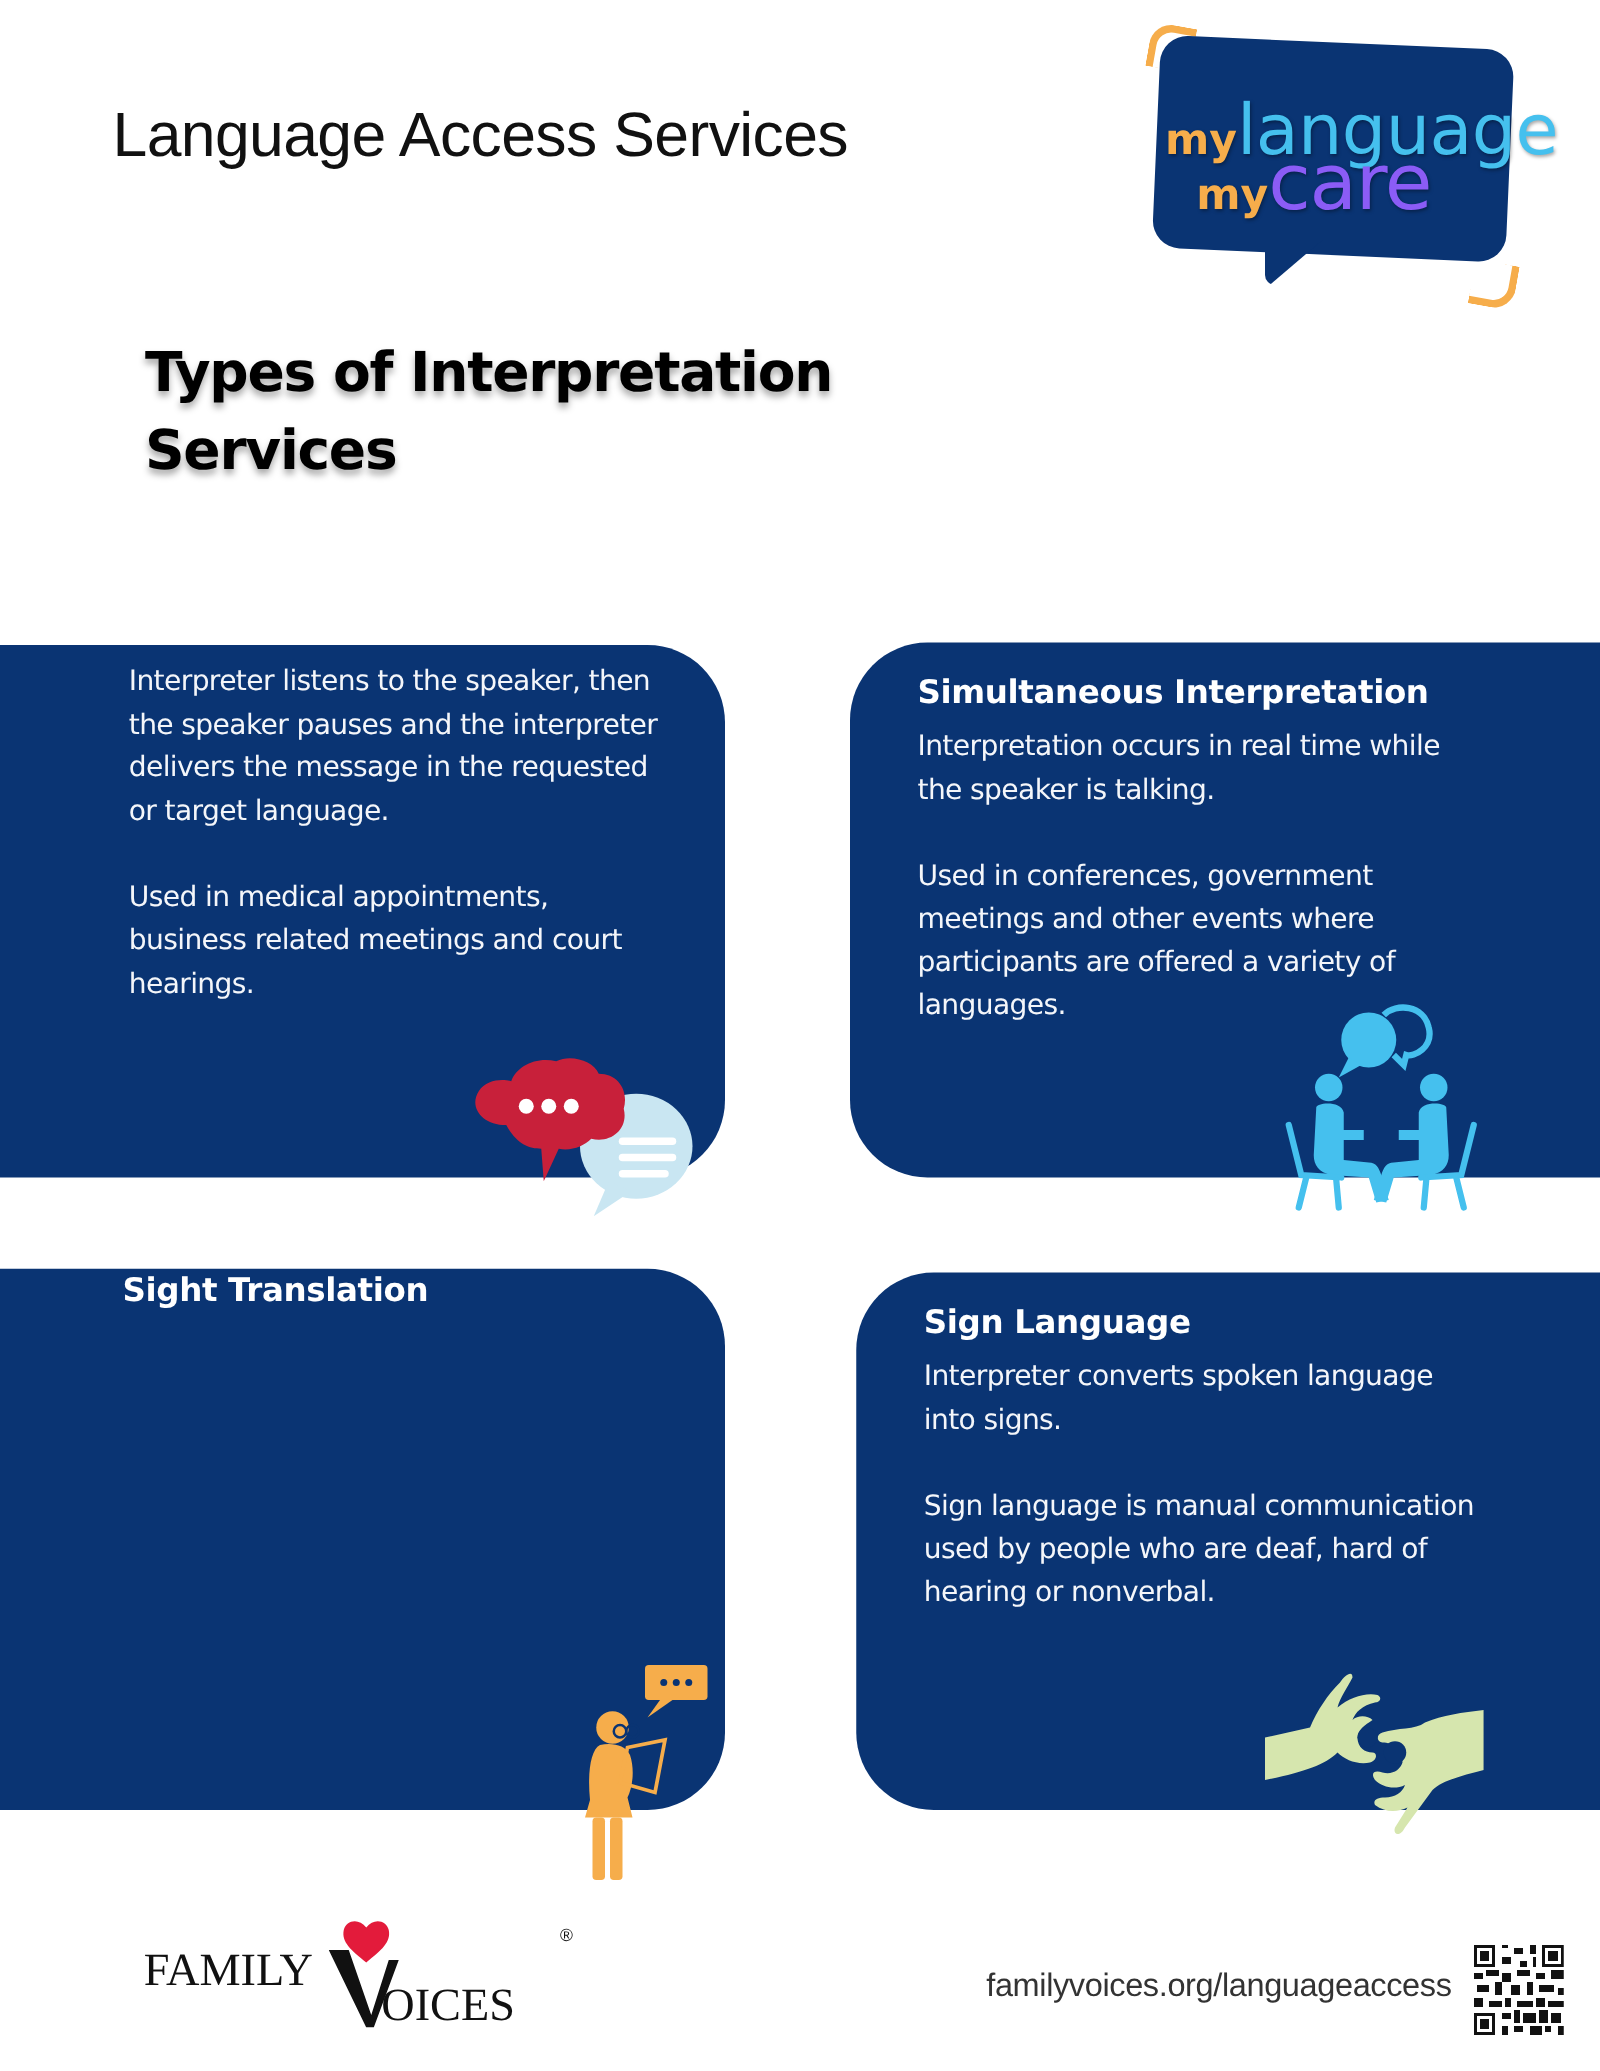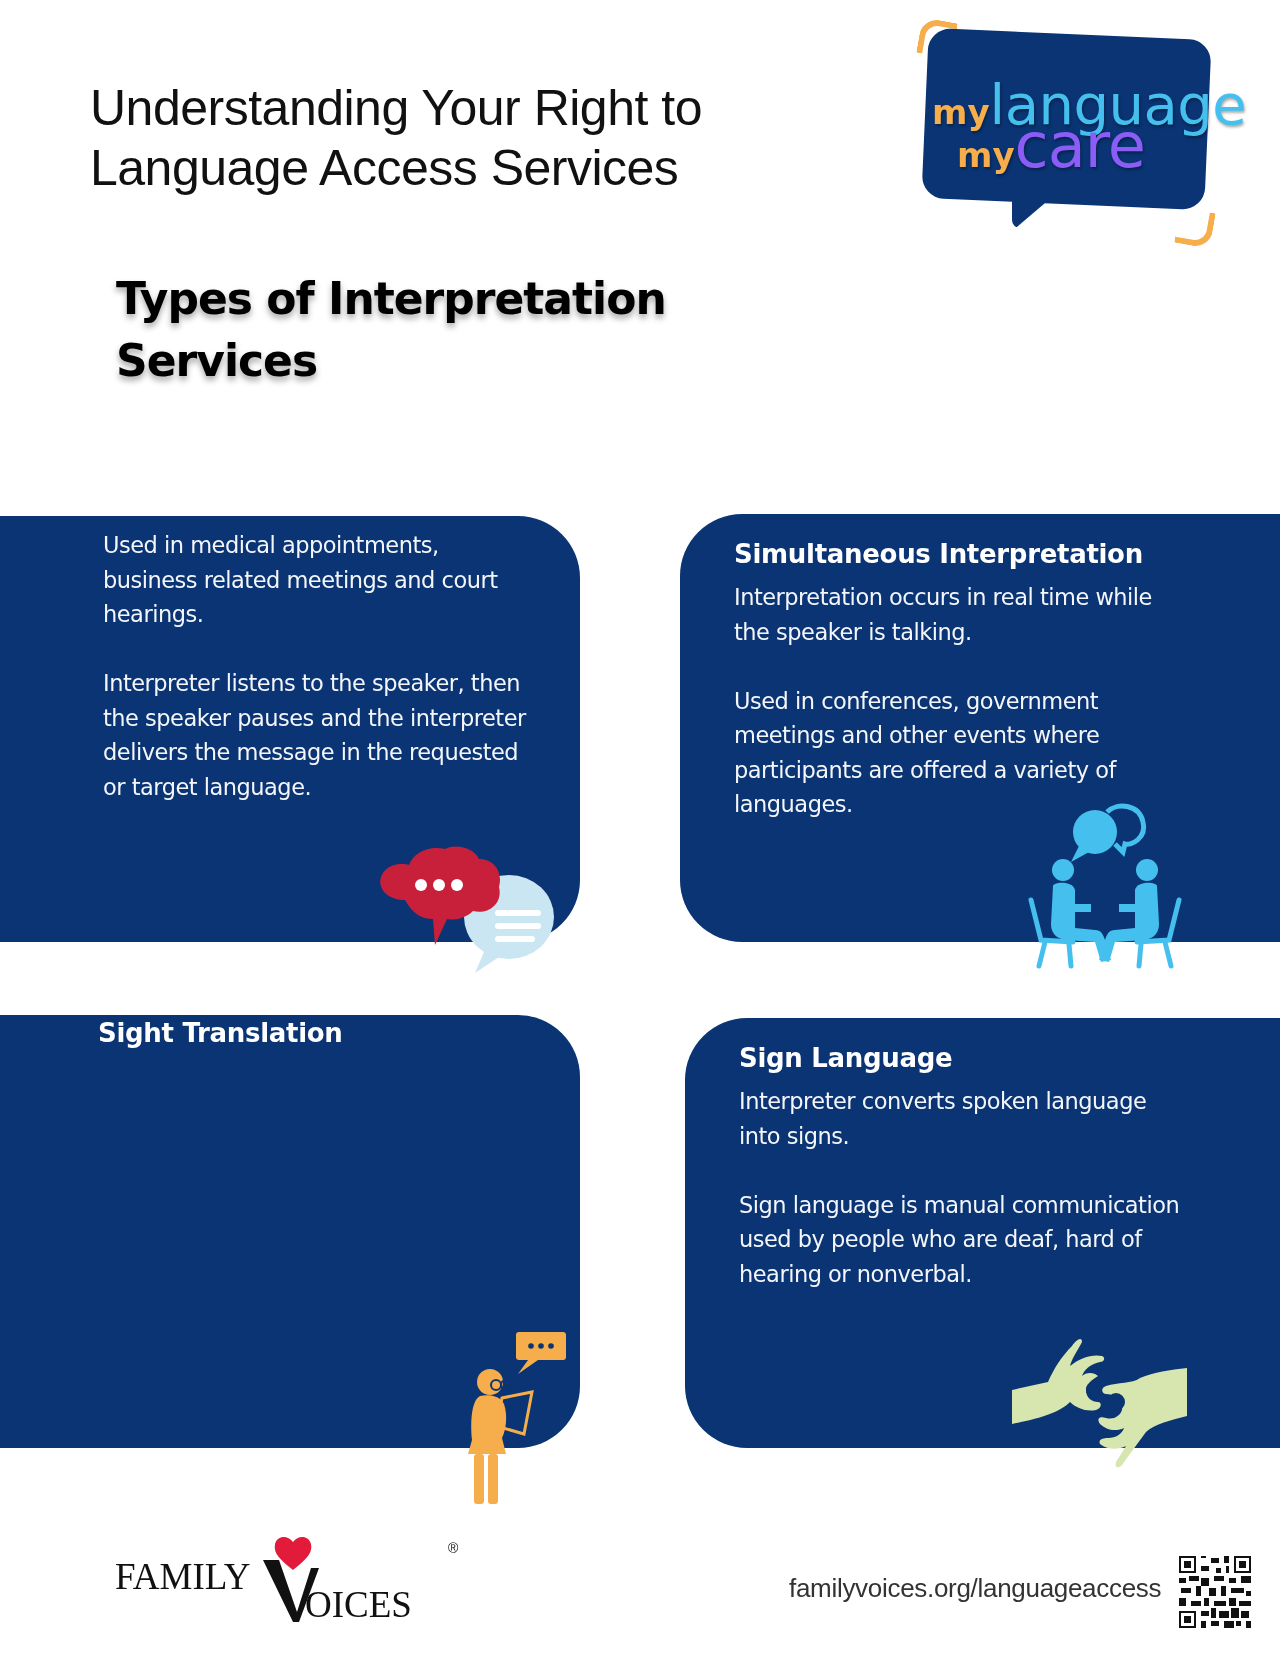--- a/index.html
+++ b/index.html
@@ -76,21 +76,20 @@
   .fv-logo .oices { position:absolute; left: 190px; top: 35px; font-family: "Liberation Serif", serif; font-size: 37px; color:#111;margin-top:18px; }
   .fv-logo .reg { position:absolute; left: 333px; top: 10px; font-family: "Liberation Sans", sans-serif; font-size: 14px; color:#111; }
 
   .site-url { position: absolute; left: 789px; top: 1573px; font-family: "Liberation Sans", sans-serif; font-weight: 300; font-size: 26px; color: #333; letter-spacing: -0.3px;}
   .qr { position: absolute; left: 1179px; top: 1556px; width: 72px; height: 72px; }
 </style>
 </head>
 <body>
 
 <div class="main-title">
-  <div>Understanding Your Right to</div>
   <div>Language Access Services</div>
 </div>
 
 <div class="subtitle">
   <div>Types of Interpretation</div>
   <div>Services</div>
 </div>
 
 <div class="logo">
   <div class="arc-top"></div>
@@ -100,22 +99,22 @@
   <div class="line1">
     <span class="my">my</span><span class="lang">language</span>
   </div>
   <div class="line2">
     <span class="my">my</span><span class="care">care</span>
   </div>
 </div>
 
 <div class="card left card-1">
   <div class="body" style="width:430px">
+    <p>Interpreter listens to the speaker, then the speaker pauses and the interpreter delivers the message in the requested or target language.</p>
     <p>Used in medical appointments, business related meetings and court hearings.</p>
-    <p>Interpreter listens to the speaker, then the speaker pauses and the interpreter delivers the message in the requested or target language.</p>
   </div>
 </div>
 <svg class="illus" style="left:375px; top:845px;" width="180" height="130" viewBox="0 0 180 130">
 
   <ellipse cx="134" cy="72" rx="45" ry="42" fill="#c9e6f2"></ellipse>
   <path d="M112 100 L100 128 L130 108 Z" fill="#c9e6f2"></path>
   <rect x="120" y="65" width="46" height="6" rx="3" fill="#ffffff"></rect>
   <rect x="120" y="78" width="46" height="6" rx="3" fill="#ffffff"></rect>
   <rect x="120" y="91" width="40" height="6" rx="3" fill="#ffffff"></rect>
 

